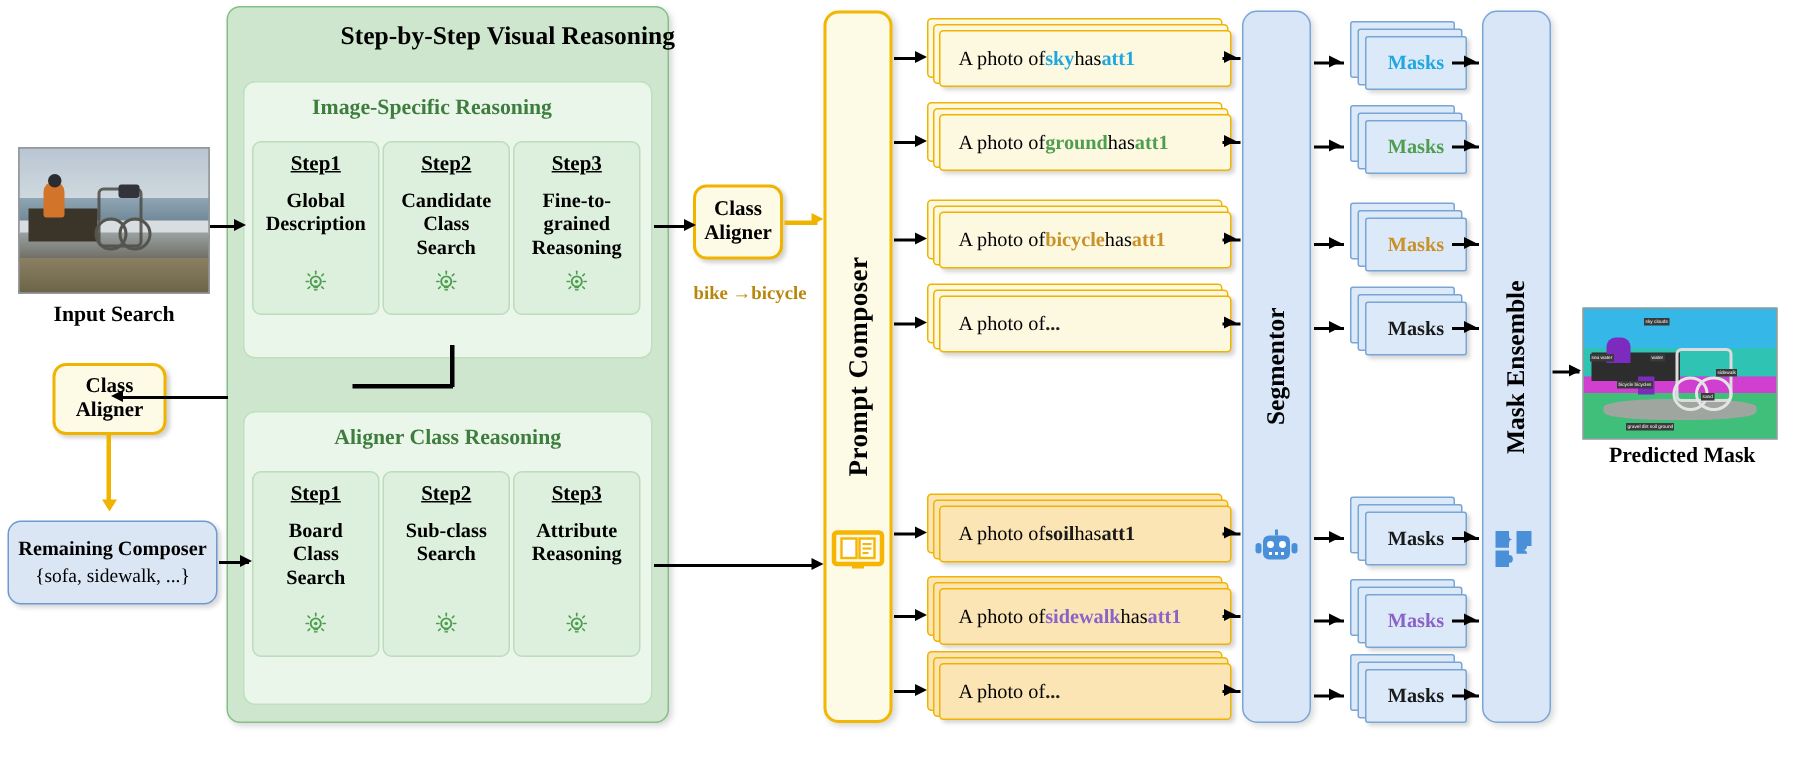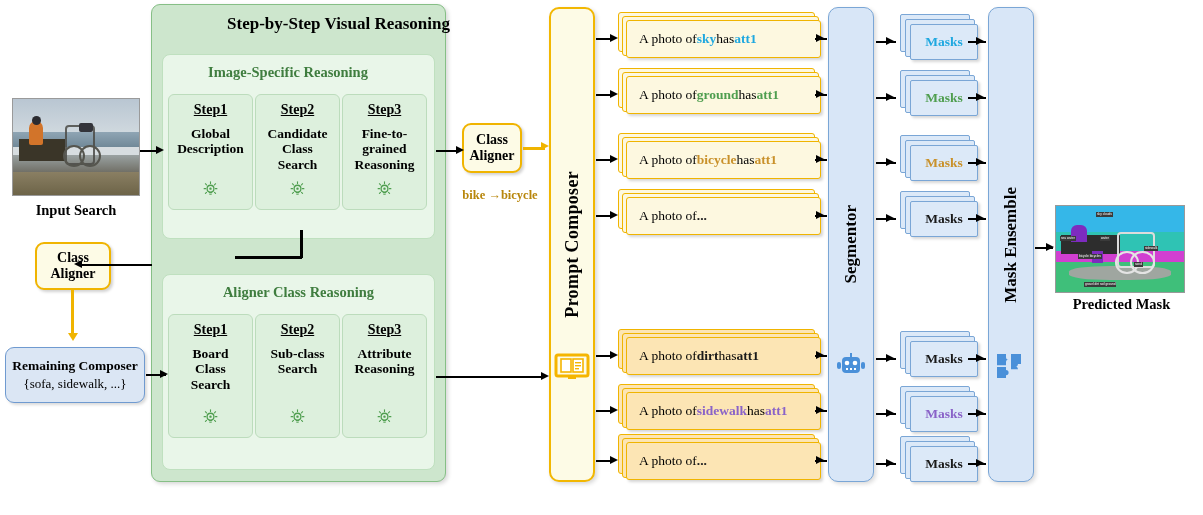--- a/index.html
+++ b/index.html
@@ -394,21 +394,21 @@
         <span style="color: rgb(34, 34, 34); font-weight: bold;">...</span>
         <span></span>
         <span style="color: rgb(34, 34, 34); font-weight: bold;"></span>
       </div>
     </div>
     <div class="card-stack stk-b" style="left: 618px; top: 329px; width: 203px; height: 46px;">
       <div class="sh" style="left: 0px; top: 0px; width: 195px; height: 38px;"></div>
       <div class="sh" style="left: 4px; top: 4px; width: 195px; height: 38px;"></div>
       <div class="main">
         <span>A photo of </span>
-        <span style="color: rgb(26, 26, 26); font-weight: bold;">dirt</span>
+        <span style="color: rgb(26, 26, 26); font-weight: bold;">soil</span>
         <span> has </span>
         <span style="color: rgb(26, 26, 26); font-weight: bold;">att1</span>
       </div>
     </div>
     <div class="card-stack stk-b" style="left: 618px; top: 384px; width: 203px; height: 46px;">
       <div class="sh" style="left: 0px; top: 0px; width: 195px; height: 38px;"></div>
       <div class="sh" style="left: 4px; top: 4px; width: 195px; height: 38px;"></div>
       <div class="main">
         <span>A photo of </span>
         <span style="color: rgb(138, 99, 200); font-weight: bold;">sidewalk</span>

